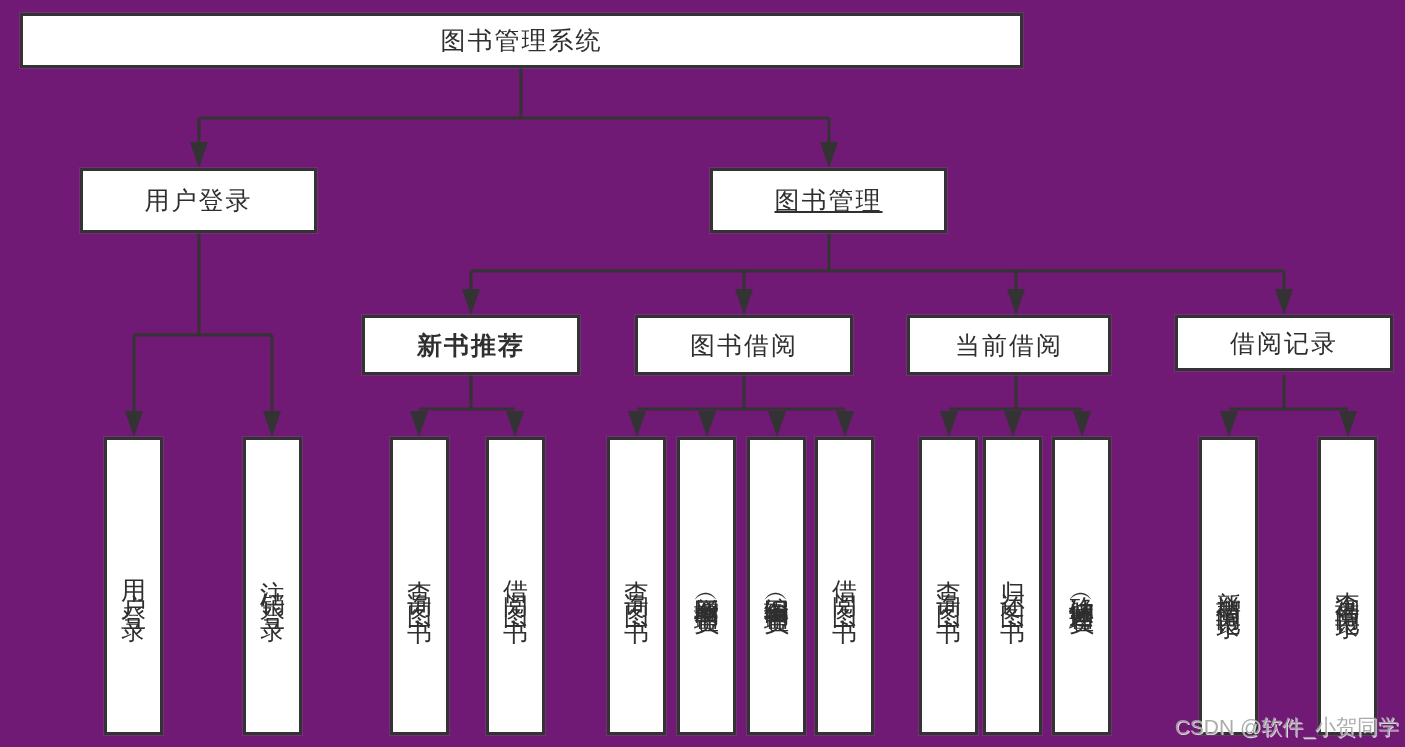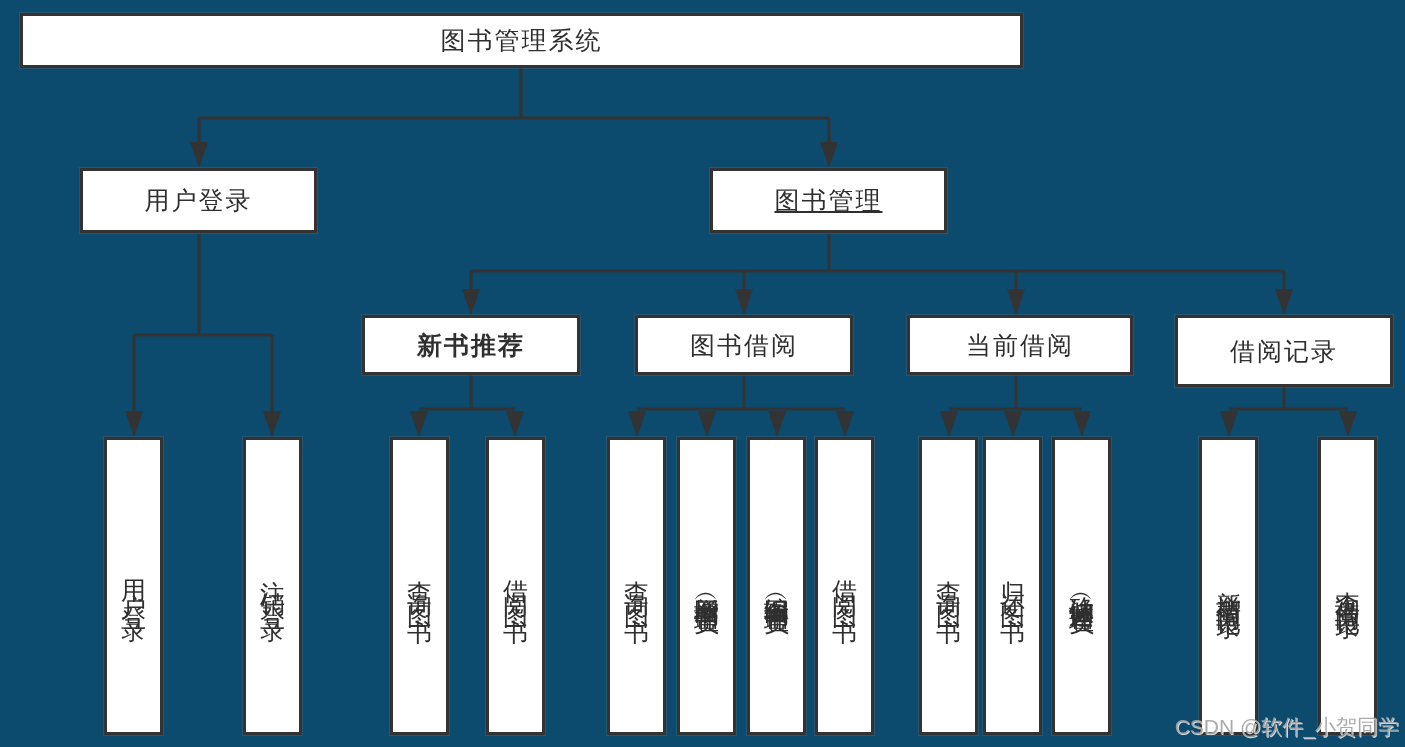--- a/index.html
+++ b/index.html
@@ -1,19 +1,19 @@
 <!DOCTYPE html>
 <html><head>
 <meta charset="utf-8">
 <style>
   html,body{margin:0;padding:0;background:#fff;}
   #stage{
     position:relative;
     width:1405px;height:747px;
-    background:#0c4a6e;
+    background:#701a75;
     font-family:"Liberation Sans","DejaVu Sans",sans-serif;
     color:#2f2f2f;
     overflow:hidden;
   }
   .node{
     position:absolute;
     border:3px solid #333333;
     background:#ffffff;
     box-sizing:border-box;
     display:flex;
@@ -119,24 +119,24 @@
   <div class="node" style="left:710px;top:168px;width:237px;height:65px;text-decoration:underline;">
     <span class="hlabel">图书管理</span>
   </div>
 
   <div class="node" style="left:362px;top:315px;width:218px;height:60px;font-weight:bold;">
     <span class="hlabel">新书推荐</span>
   </div>
   <div class="node" style="left:635px;top:315px;width:218px;height:60px;font-family:Liberation Serif, serif;">
     <span class="hlabel">图书借阅</span>
   </div>
-  <div class="node" style="left:907px;top:315px;width:226px;height:60px;">
+  <div class="node" style="left:907px;top:315px;width:204px;height:60px;">
     <span class="hlabel">当前借阅</span>
   </div>
-  <div class="node" style="left:1175px;top:315px;width:218px;height:72px;">
+  <div class="node" style="left:1175px;top:315px;width:218px;height:56px;">
     <span class="hlabel">借阅记录</span>
   </div>
 
   <div class="node v-short" style="left:104px;top:437px;width:59px;height:298px;">
     <span class="vlabel">用户登录</span>
   </div>
   <div class="node v-short" style="left:243px;top:437px;width:59px;height:298px;">
     <span class="vlabel">注销登录</span>
   </div>
 

